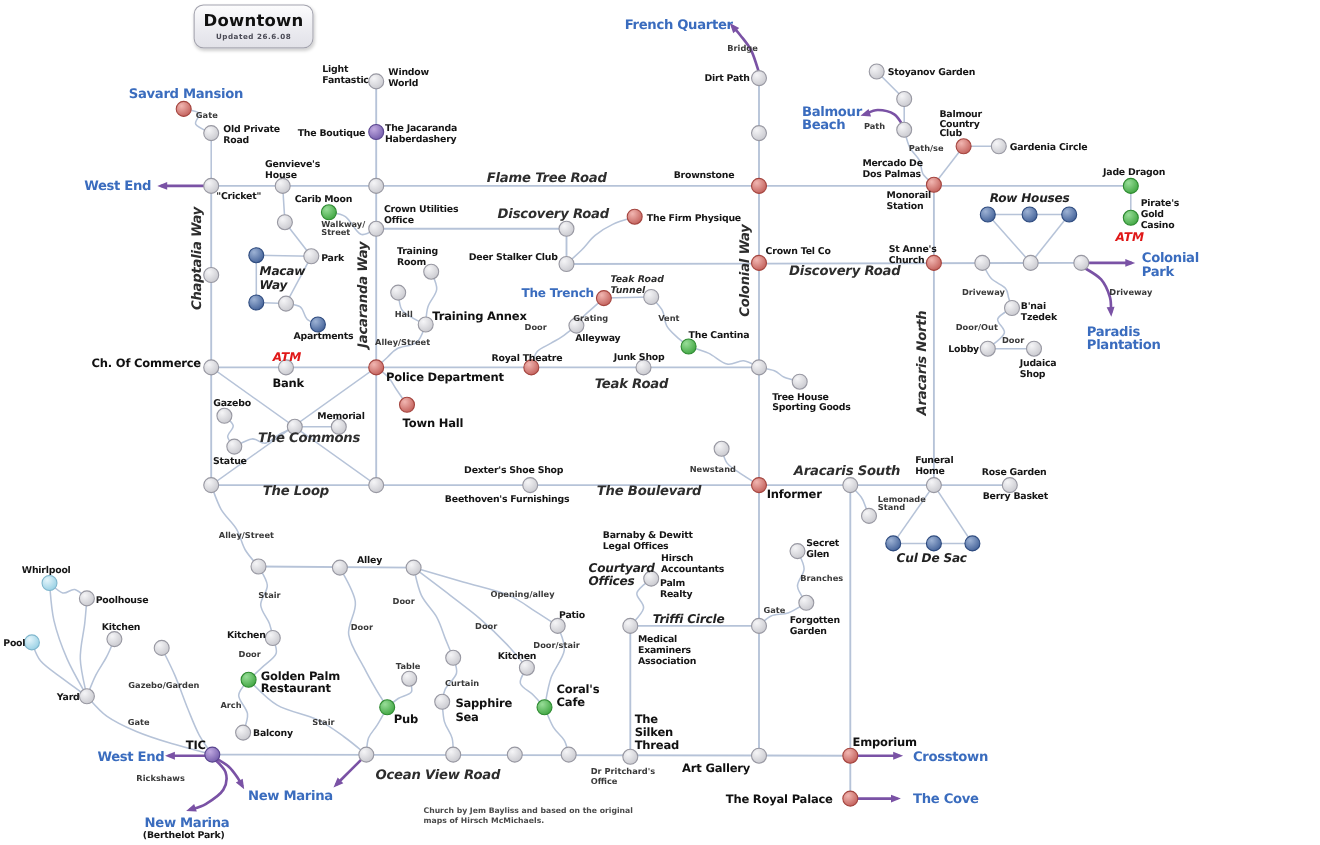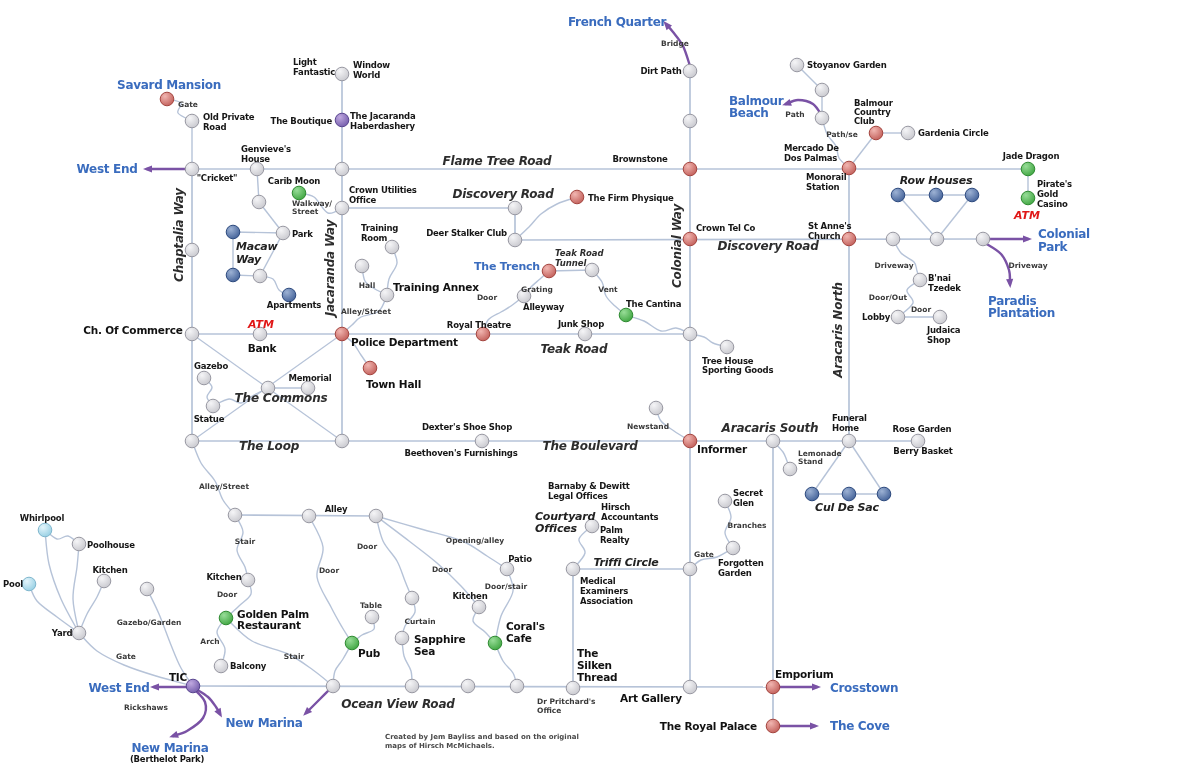--- a/index.html
+++ b/index.html
@@ -450,18 +450,22 @@
         <text x="475" y="543" class="lbl-tiny" text-anchor="middle">Opening/alley</text>
         <text x="520" y="562" class="lbl-place" text-anchor="middle">Patio</text>
         <text x="506" y="589" class="lbl-tiny" text-anchor="middle">Door/stair</text>
         <text x="442" y="572" class="lbl-tiny" text-anchor="middle">Door</text>
         <text x="470" y="599" class="lbl-place" text-anchor="middle">Kitchen</text>
         <text x="506" y="630" class="lbl-placeLg" text-anchor="start">Coral's</text>
         <text x="506" y="642" class="lbl-placeLg" text-anchor="start">Cafe</text>
       </g>
     </svg>
 
+  <div class="title-box">
+    <div class="title-box-title">Downtown</div>
+    <div class="title-box-sub">Updated 26.6.08</div>
+  </div>
 
   <div class="credits">
-    <div>Created by Jem Bayliss and based on the original</div>
+    <div>Church by Jem Bayliss and based on the original</div>
     <div>maps of Hirsch McMichaels.</div>
   </div>
 </div>
 
 </body></html>

